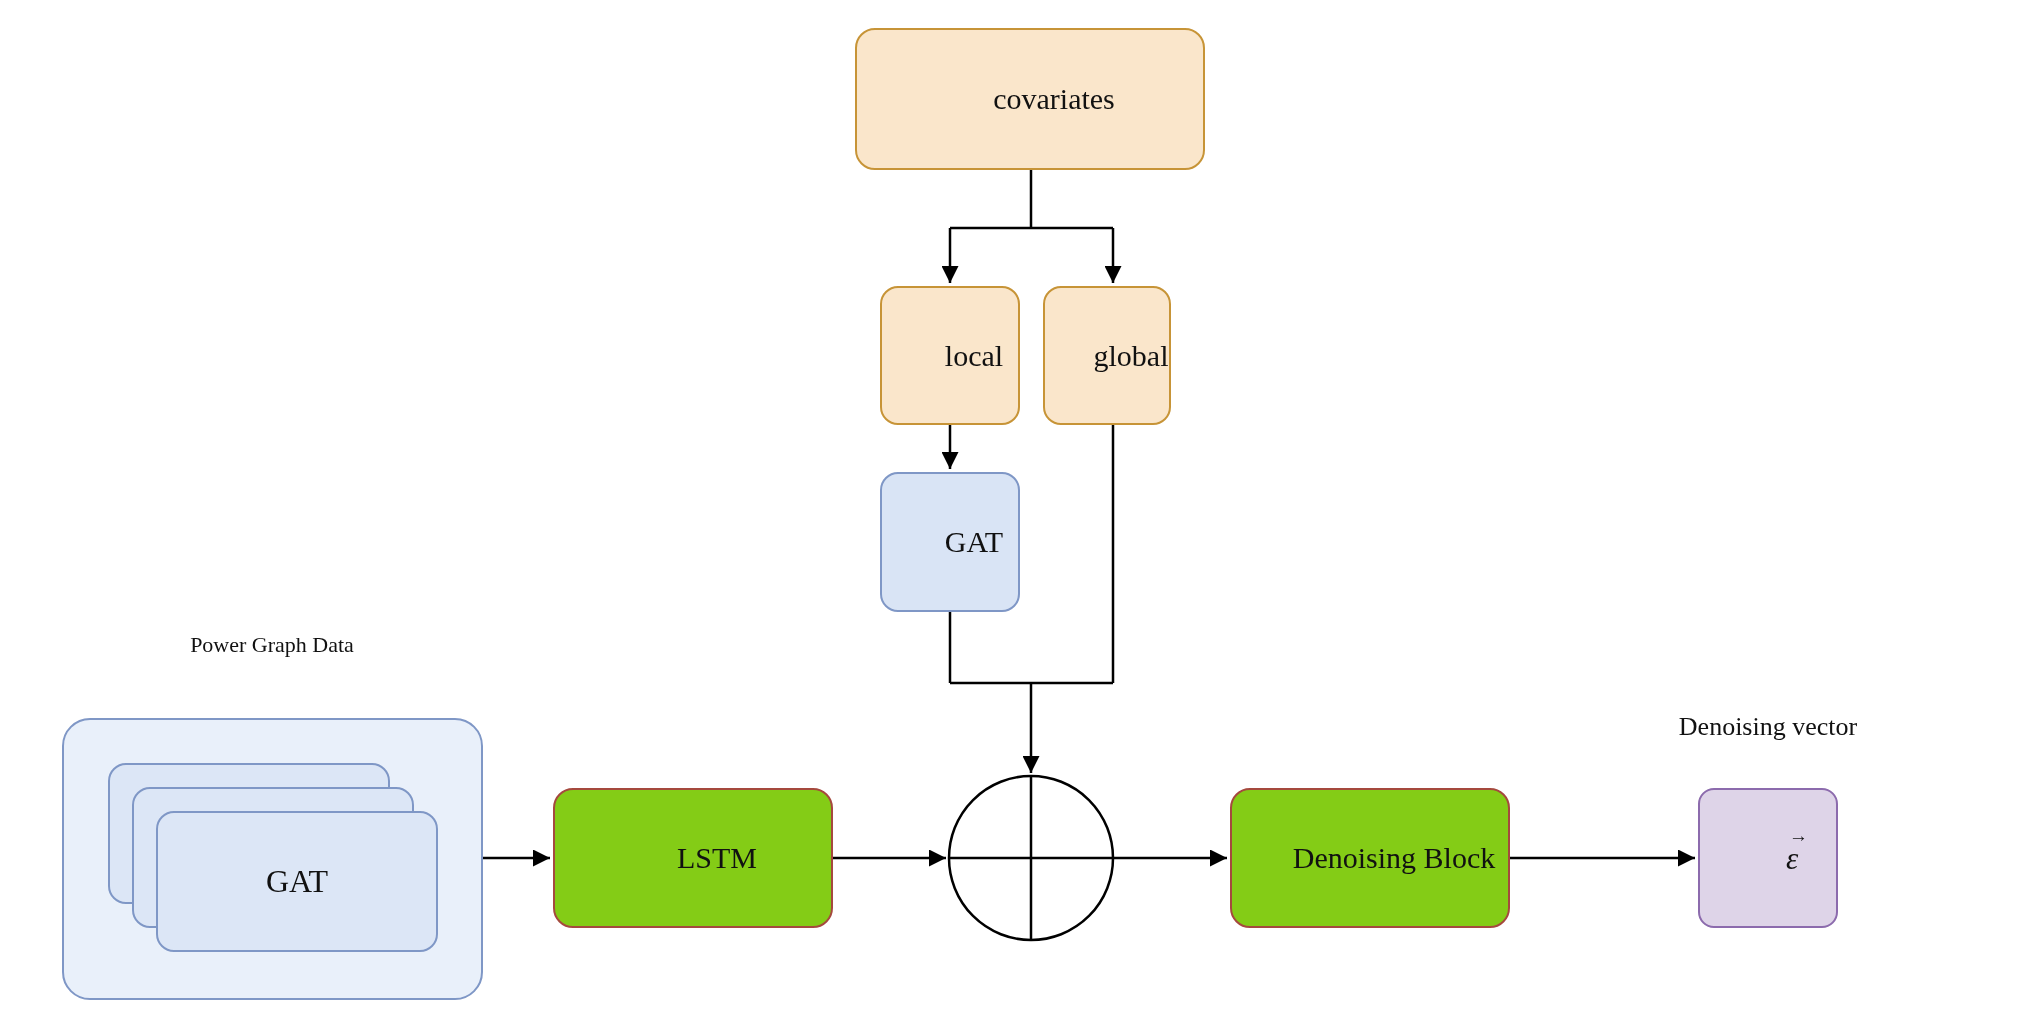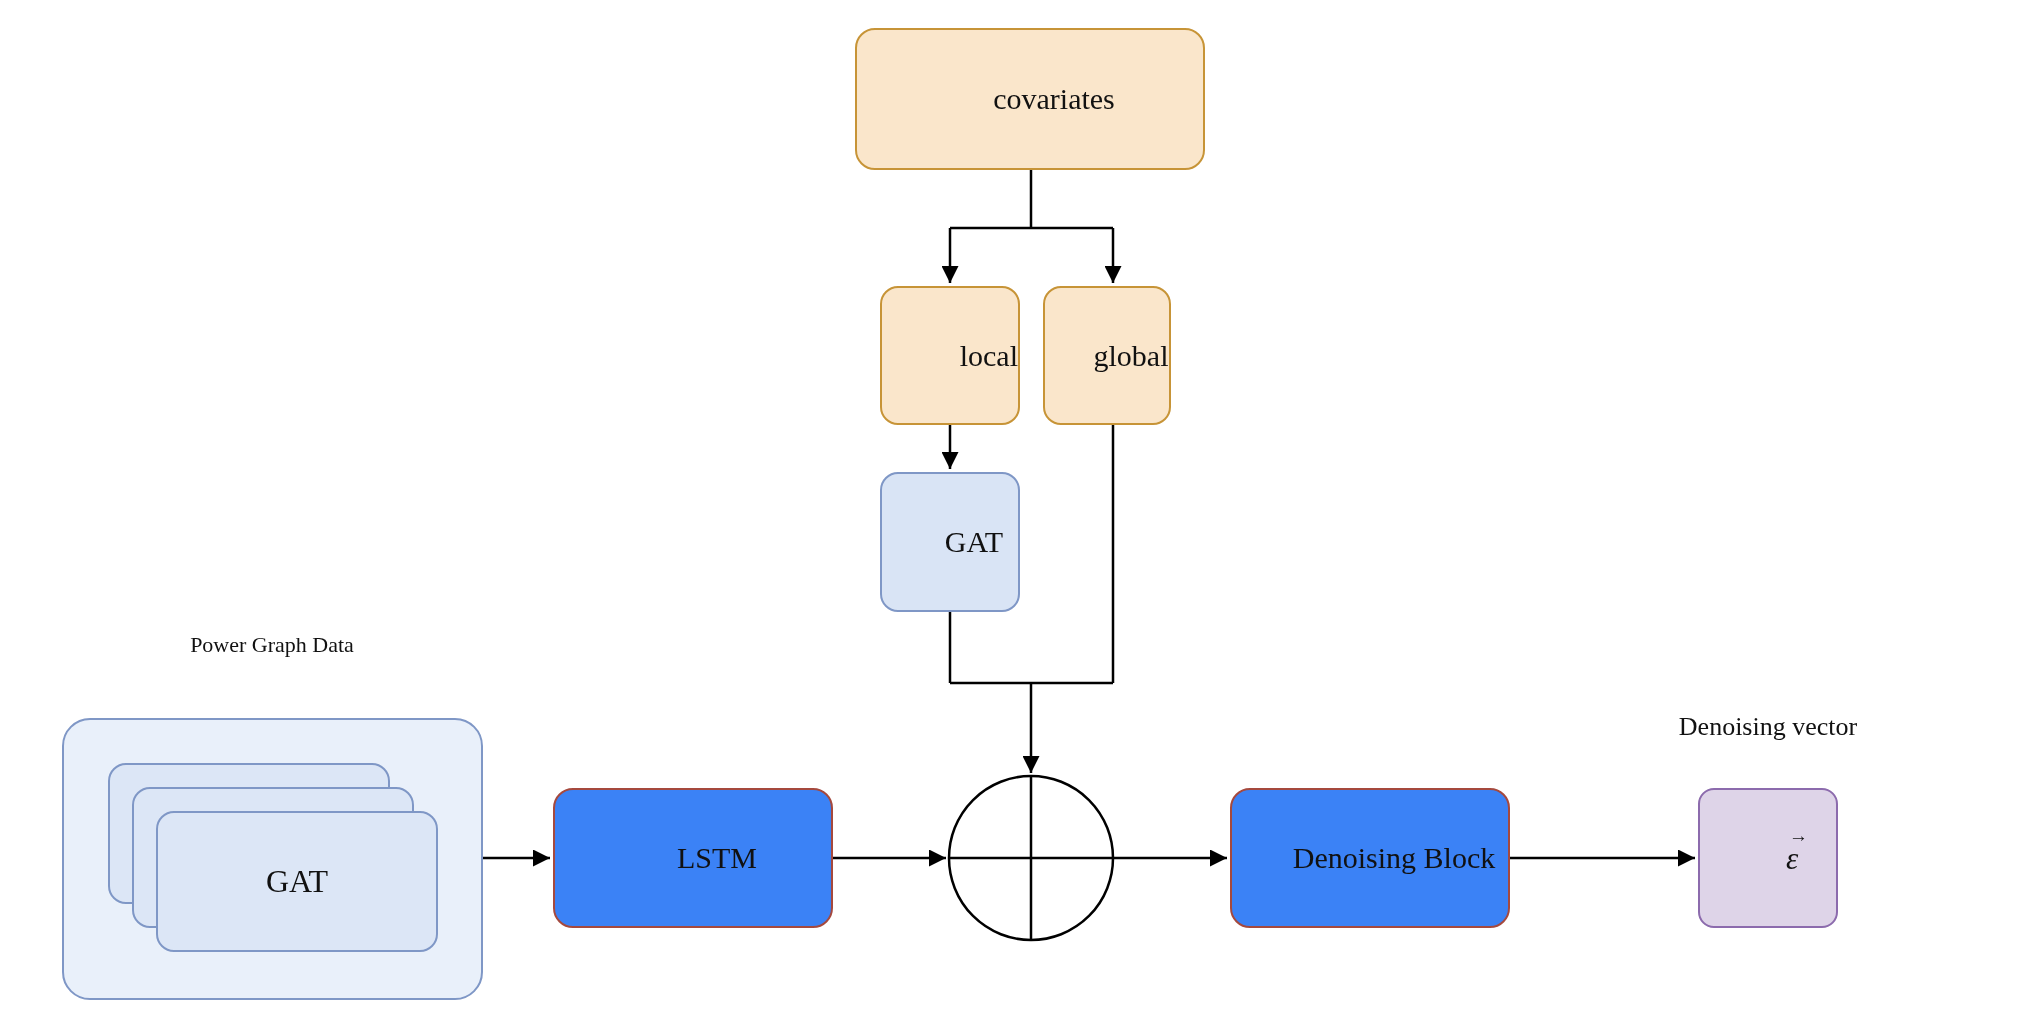--- a/index.html
+++ b/index.html
@@ -19,21 +19,21 @@
     display: flex;
     align-items: center;
     justify-content: center;
     font-size: 30px;
     text-align: center;
     padding-left: 48px;
   }
   .orange  { background: #fae6cb; border: 2.5px solid #c79437; border-radius: 20px; }
   .orange.small { border-radius: 18px; }
   .bluebox { background: #d9e4f5; border: 2.5px solid #7f97c6; border-radius: 18px; }
-  .pinkbox { background: #3b82f6; border: 2.5px solid #a5493e; border-radius: 20px; }
+  .pinkbox { background: #84cc16; border: 2.5px solid #a5493e; border-radius: 20px; }
   .purplebox { background: #ded4e8; border: 2.5px solid #8c6bad; border-radius: 16px; }
   .pgd-container {
     position: absolute;
     box-sizing: border-box;
     background: #e9f0fa;
     border: 2.5px solid #7f97c6;
     border-radius: 28px;
   }
   .stack-box {
     position: absolute;
@@ -99,21 +99,21 @@
     </g>
 
     <path d="M1113,858 H1227" marker-end="url(#arrow)"></path>
     <path d="M1510,858 H1695" marker-end="url(#arrow)"></path>
   </svg>
 
   <div class="node orange" style="left:855px; top:28px; width:350px; height:142px;">
     <span>covariates</span>
   </div>
 
-  <div class="node orange small" style="left:880px; top:286px; width:140px; height:139px;justify-content:flex-end;">
+  <div class="node orange small" style="left:880px; top:286px; width:140px; height:139px;">
     <span>local</span>
   </div>
 
   <div class="node orange small" style="left:1043px; top:286px; width:128px; height:139px;">
     <span>global</span>
   </div>
 
   <div class="node bluebox" style="left:880px; top:472px; width:140px; height:140px;">
     <span>GAT</span>
   </div>

